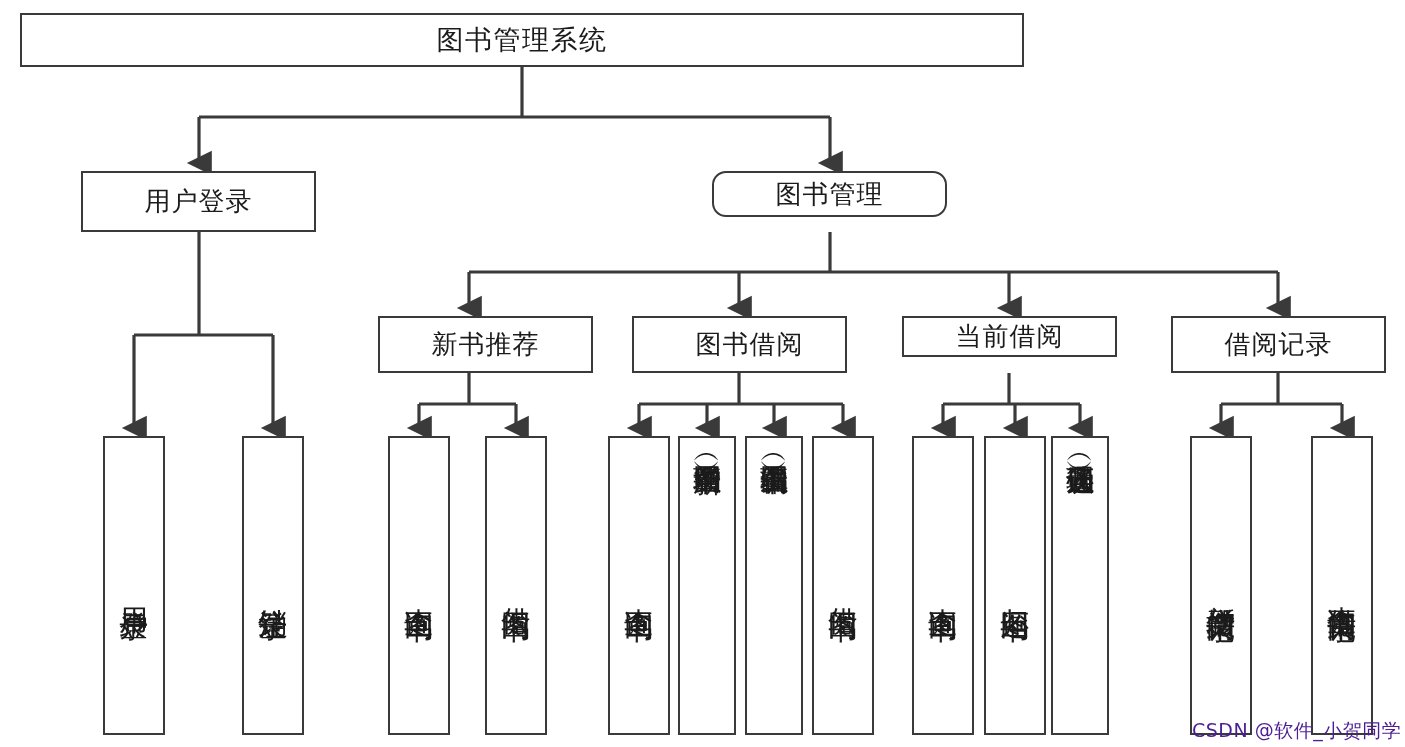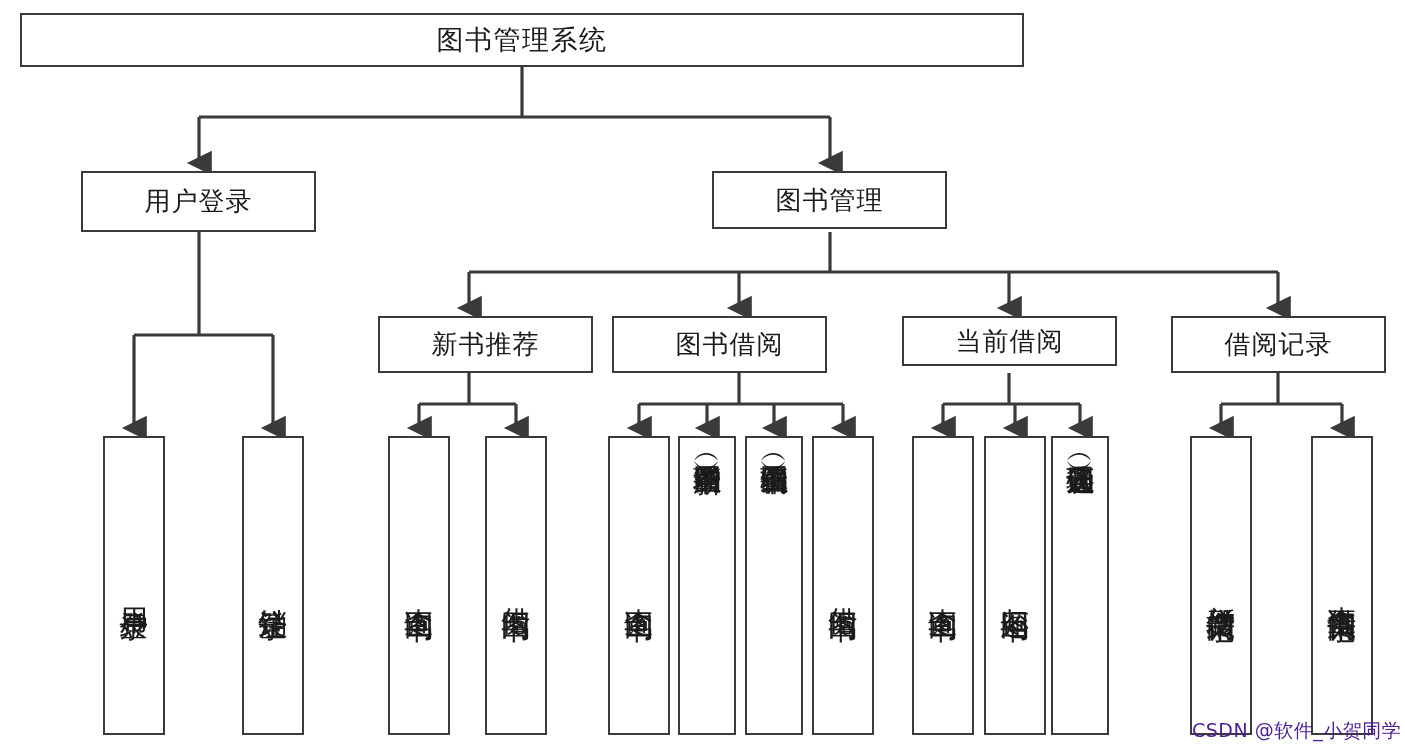--- a/index.html
+++ b/index.html
@@ -131,31 +131,31 @@
     </g>
   </svg>
 
   <div class="node root horiz" style="left:20px; top:13px; width:1004px; height:54px;">
     <span class="label">图书管理系统</span>
   </div>
 
   <div class="node horiz" style="left:81px; top:171px; width:235px; height:61px;">
     <span class="label">用户登录</span>
   </div>
-  <div class="node horiz" style="left:712px; top:171px; width:235px; height:58px;">
+  <div class="node horiz" style="left:712px; top:171px; width:235px; height:46px;border-radius:14px;">
     <span class="label">图书管理</span>
   </div>
 
   <div class="node horiz" style="left:378px; top:316px; width:215px; height:57px;">
     <span class="label">新书推荐</span>
   </div>
-  <div class="node horiz" style="left:612px; top:316px; width:215px; height:57px;padding-left:20px;">
+  <div class="node horiz" style="left:632px; top:316px; width:215px; height:57px;padding-left:20px;">
     <span class="label">图书借阅</span>
   </div>
-  <div class="node horiz" style="left:902px; top:316px; width:215px; height:50px;justify-content:center;">
+  <div class="node horiz" style="left:902px; top:316px; width:215px; height:41px;justify-content:center;">
     <span class="label">当前借阅</span>
   </div>
   <div class="node horiz" style="left:1171px; top:316px; width:215px; height:57px;">
     <span class="label">借阅记录</span>
   </div>
 
   <div class="node vert" style="left:103px; top:436px; width:62px; height:299px; align-items:center;">
     <span class="label">用户登录</span>
   </div>
   <div class="node vert" style="left:242px; top:436px; width:62px; height:299px; align-items:center;">

